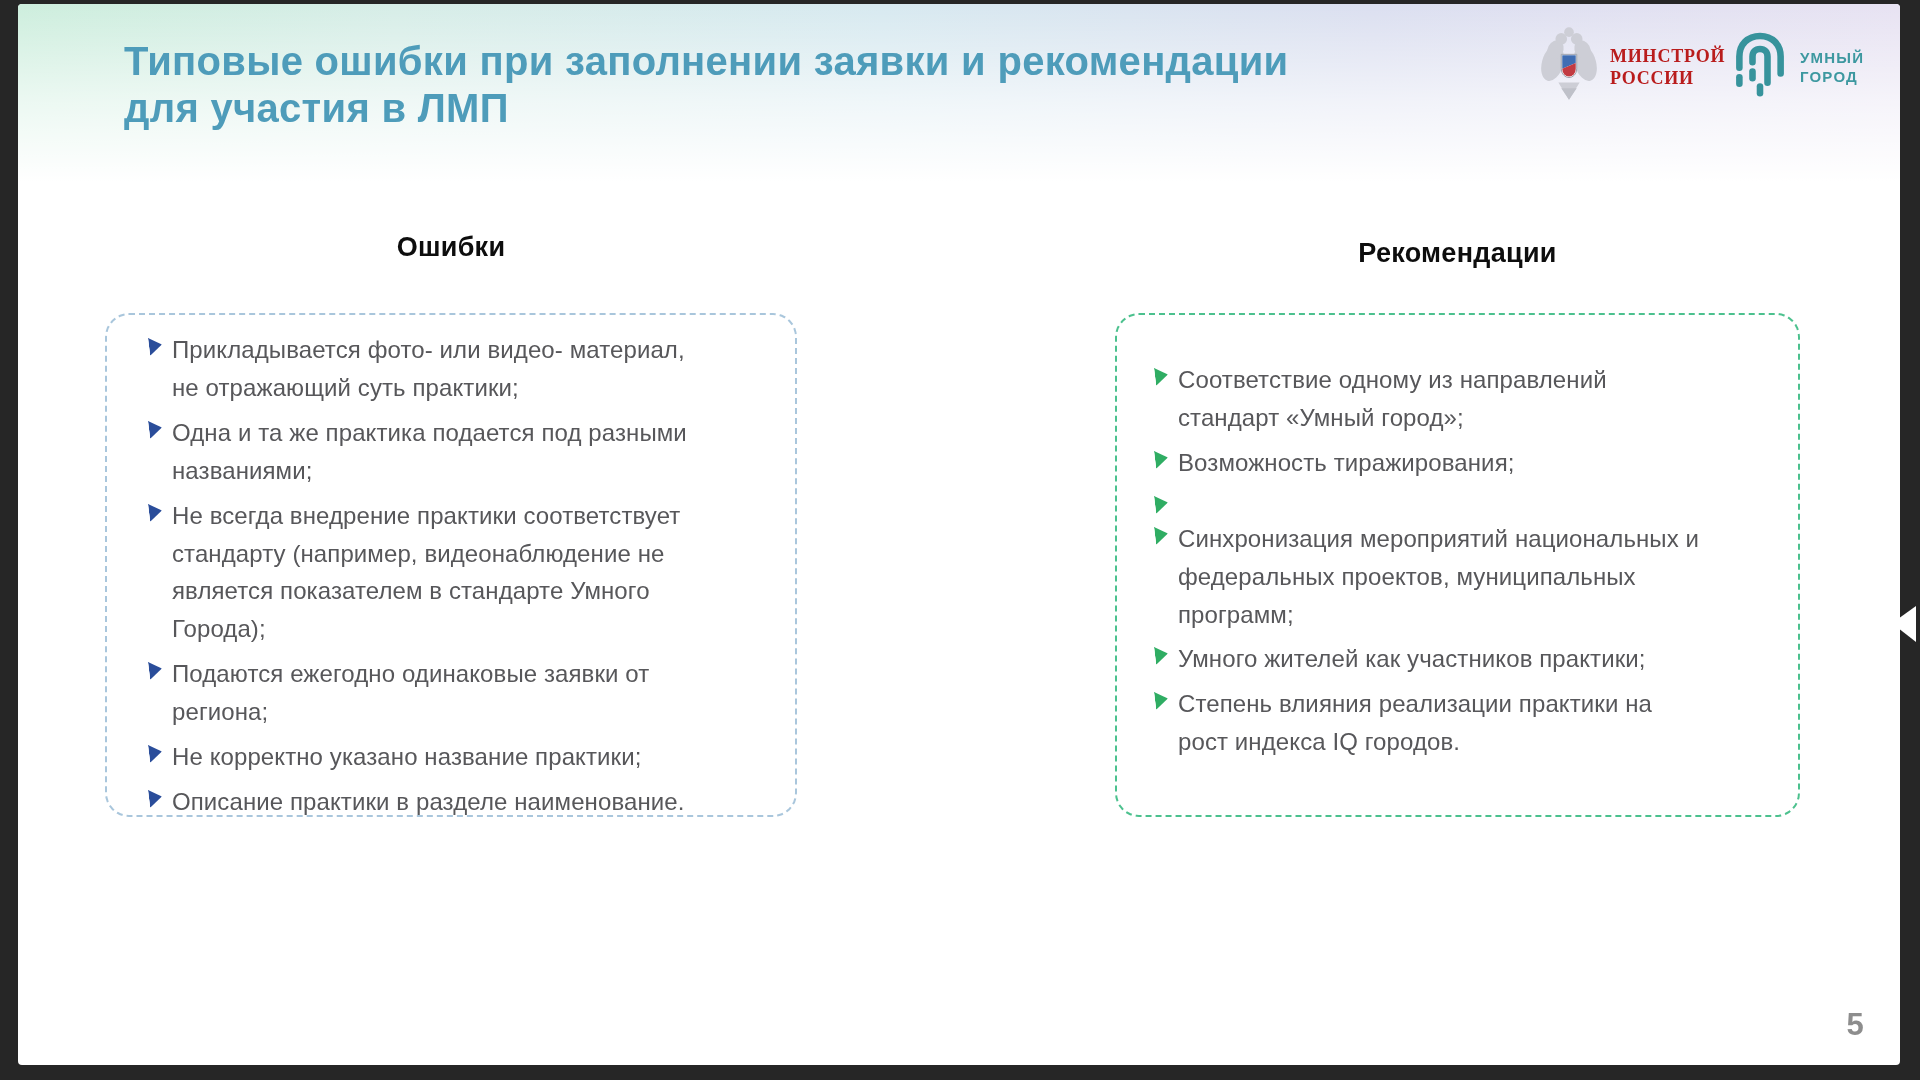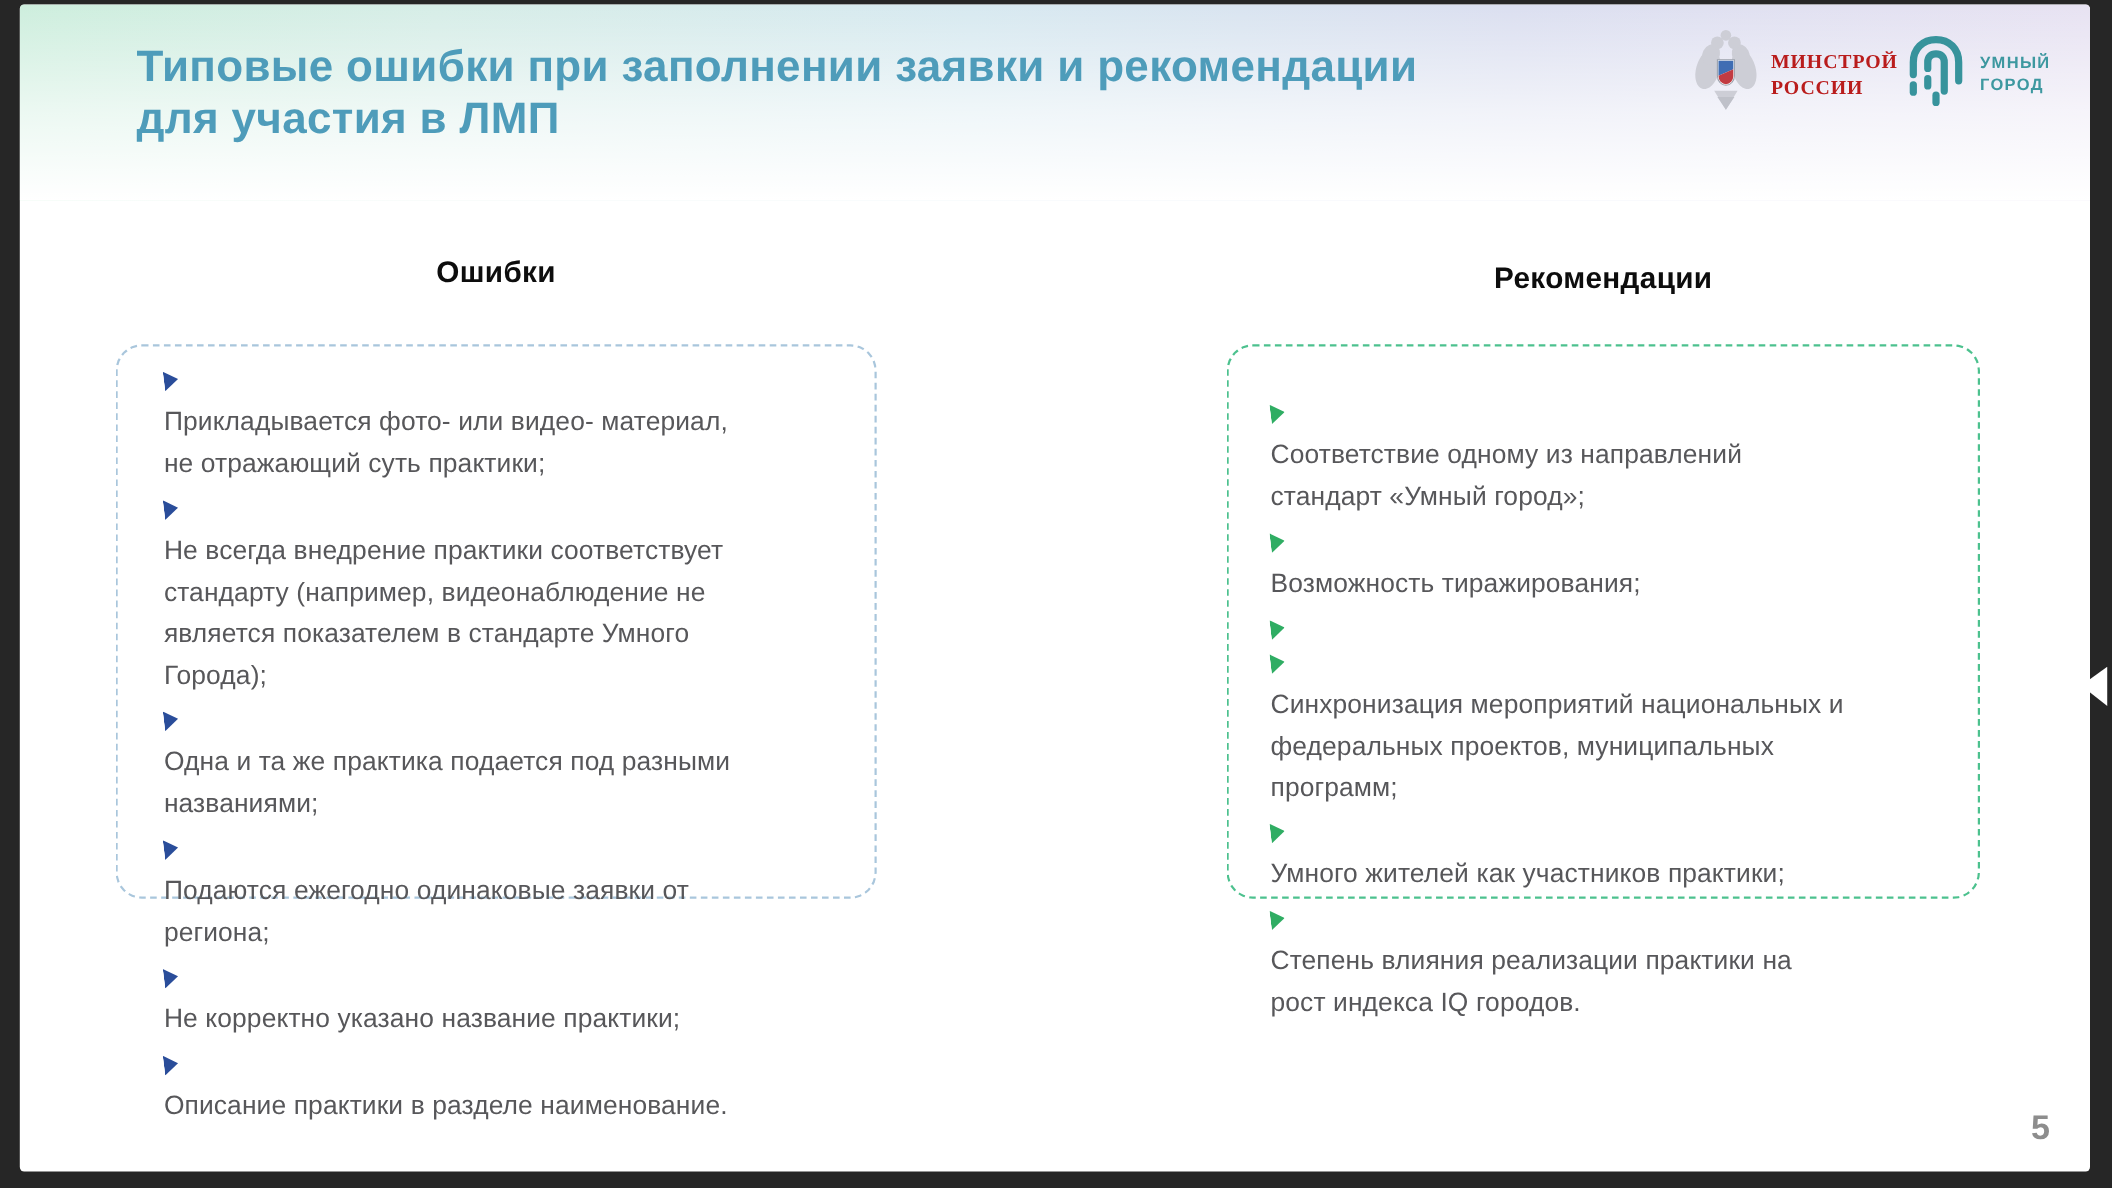--- a/index.html
+++ b/index.html
@@ -46,21 +46,21 @@
     left:87px; top:309px; width:692px; height:504px;
     border:2px dashed var(--errors_border,#a9c6dc);
     padding:16px 30px 10px 42px;
   }
   .box-recs {
     left:1097px; top:309px; width:685px; height:504px;
     border:2px dashed var(--recs_border,#4cc18e);
     padding:46px 24px 10px 38px;
   }
 
-  .item { display:flex; align-items:flex-start; gap:10px; margin-bottom:7px;flex-direction:column; }
+  .item { display:flex; align-items:flex-start; gap:10px; margin-bottom:7px; }
   .item-text {
     font-size:24px; line-height:1.58; color:var(--body_text,#57575a);
     white-space:pre-line; letter-spacing:0.1px;
   }
   .bullet {
     flex:0 0 auto; width:13px; height:18px; margin-top:6px;
     clip-path:polygon(0 0, 100% 46%, 0 100%);
     transform:rotate(-7deg);
   }
   .box-errors .bullet { background:var(--errors_bullet,#2a4d9a); }
@@ -136,32 +136,32 @@
     <div class="col-heading heading-recs">Рекомендации</div>
 
     <div class="list-box box-errors">
         <div class="item">
           <span class="bullet"></span>
           <span class="item-text">Прикладывается фото- или видео- материал,
 не отражающий суть практики;</span>
         </div>
         <div class="item">
           <span class="bullet"></span>
+          <span class="item-text">Одна и та же практика подается под разными
+названиями;</span>
+        </div>
+        <div class="item">
+          <span class="bullet"></span>
           <span class="item-text">Не всегда внедрение практики соответствует
 стандарту (например, видеонаблюдение не
 является показателем в стандарте Умного
 Города);</span>
         </div>
         <div class="item">
           <span class="bullet"></span>
-          <span class="item-text">Одна и та же практика подается под разными
-названиями;</span>
-        </div>
-        <div class="item">
-          <span class="bullet"></span>
           <span class="item-text">Подаются ежегодно одинаковые заявки от
 региона;</span>
         </div>
         <div class="item">
           <span class="bullet"></span>
           <span class="item-text">Не корректно указано название практики;</span>
         </div>
         <div class="item">
           <span class="bullet"></span>
           <span class="item-text">Описание практики в разделе наименование.</span>

